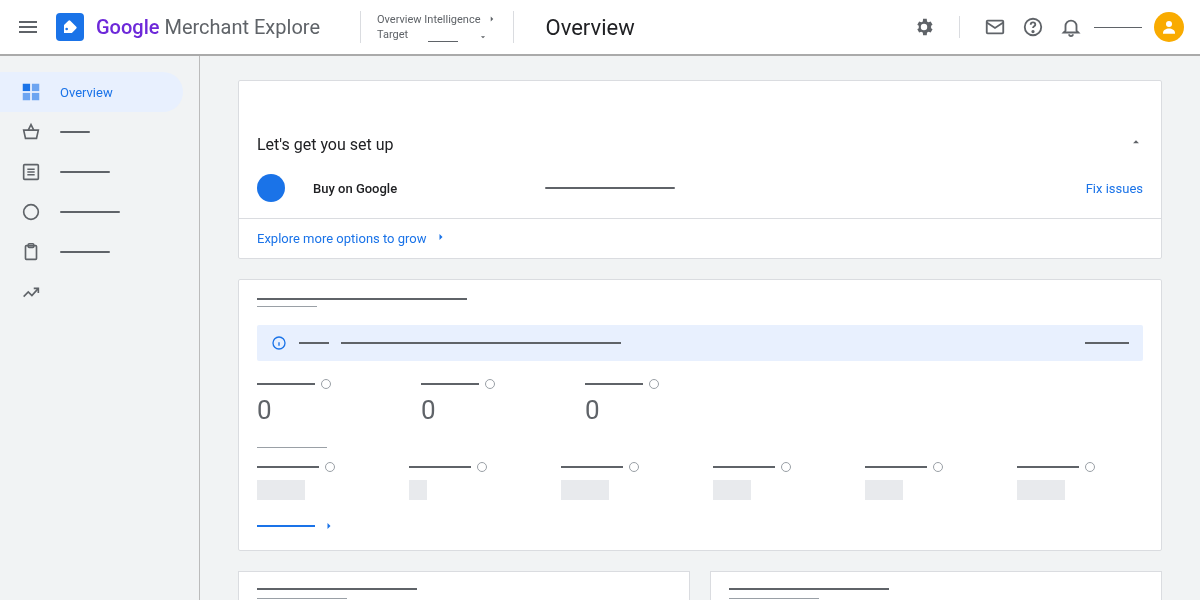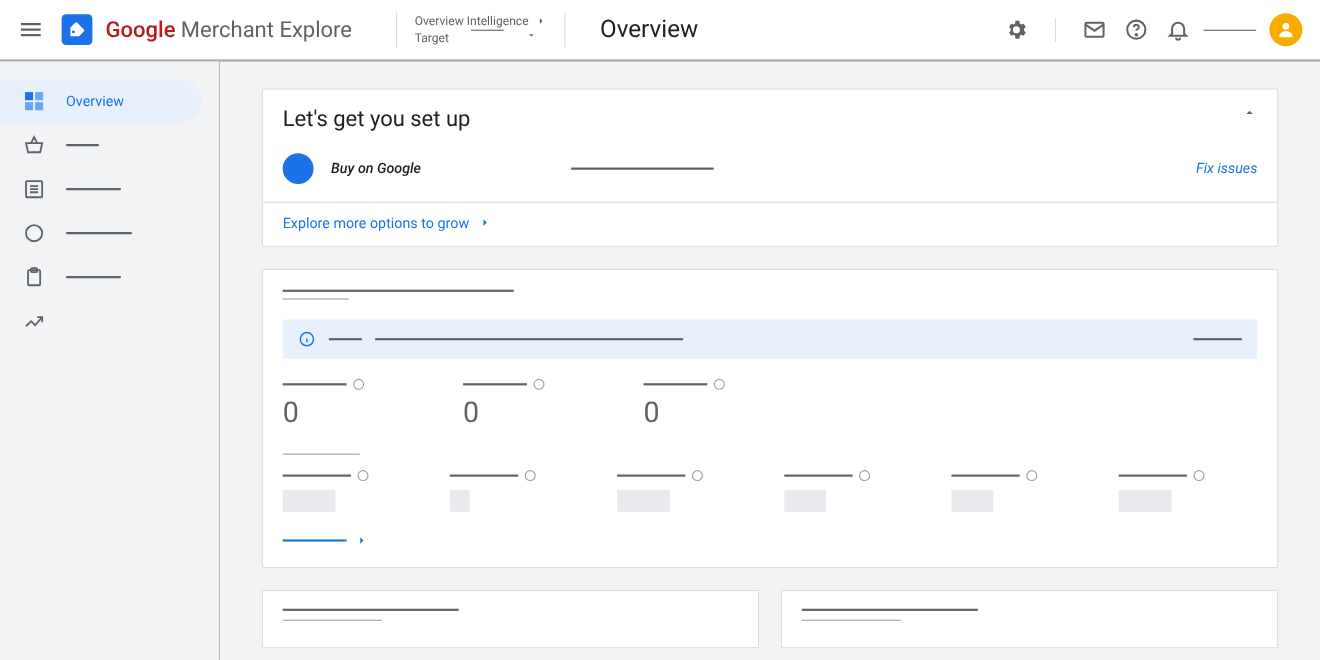--- a/index.html
+++ b/index.html
@@ -1,44 +1,44 @@
 <!DOCTYPE html>
 <html><head>
 <meta charset="utf-8">
 <style>
 * { box-sizing: border-box; margin: 0; padding: 0; }
 body { font-family: 'Google Sans', Roboto, Arial, sans-serif; background: #f1f3f4; width: 1200px; height: 600px; overflow: hidden; color: #202124; }
 .header { height: 56px; background: #fff; display: flex; align-items: center; padding: 0 16px; border-bottom: 2px solid #aaa; }
 .hamburger { width: 24px; height: 24px; cursor: pointer; margin-right: 16px; }
 .logo-box { width: 28px; height: 28px; background: #1a73e8; border-radius: 4px; display: flex; align-items: center; justify-content: center; margin-right: 12px; }
 .brand { font-size: 20px; color: #5f6368; margin-right: 24px; }
-.brand strong { color: #b91c1c; font-weight: 500; }
+.brand strong { color: #6d28d9; font-weight: 500; }
 .vsep { width: 1px; height: 32px; background: #dadce0; margin: 0 16px; }
 .breadcrumb { font-size: 11px; color: #5f6368; line-height: 1.4; }
 .breadcrumb .row1 { display: flex; align-items: center; gap: 6px; }
-.breadcrumb .row2 { display: flex; align-items: flex-start; gap: 20px; }
+.breadcrumb .row2 { display: flex; align-items: flex-end; gap: 20px; }
 .bc-line { display:inline-block; width: 30px; height: 1px; background: #5f6368; }
 .page-title { font-size: 22px; color: #202124; margin-left: 16px; }
 .spacer { flex: 1; }
 .hicon { width: 22px; height: 22px; color: #5f6368; margin: 0 8px; cursor: pointer; }
 .account-line { display:inline-block; width: 48px; height: 1px; background: #5f6368; margin: 0 12px 0 4px; }
 .avatar { width: 30px; height: 30px; border-radius: 50%; background: #f9ab00; display:flex; align-items:center; justify-content:center; }
 
 .body { display: flex; height: calc(600px - 56px); }
 .sidebar { width: 200px; background: #f1f3f4; padding-top: 16px; border-right: 1px solid #bbb; }
 .sb-item { display: flex; align-items: center; height: 40px; padding-left: 20px; gap: 18px; cursor: pointer; color: #5f6368; font-size: 13px; }
 .sb-item.active { background: #e8f0fe; color: #1a73e8; border-radius: 0 20px 20px 0; margin-right: 16px; }
 .sb-item.active svg, .sb-item.active .sb-ico { color: #1a73e8; }
 .sb-ico { width: 22px; height: 22px; color: #5f6368; flex-shrink:0; }
 .sb-line { display:inline-block; height: 2px; background: #5f6368; border-radius:1px; }
 
 .main { flex: 1; overflow-y: auto; padding: 24px 38px; }
 .card { background: #fff; border: 1px solid #dadce0; border-radius: 2px; margin-bottom: 20px; }
-.setup-head { display:flex; align-items:flex-start; justify-content: space-between; padding: 14px 18px 10px; font-size: 20px; color: #202124; }
-.setup-row { display:flex; align-items:center; padding: 10px 18px 16px; gap: 16px; font-style: italic; }
+.setup-head { display:flex; align-items:flex-start; justify-content: space-between; padding: 14px 18px 10px; font-size: 16px; color: #202124; margin-top: 40px; }
+.setup-row { display:flex; align-items:center; padding: 10px 18px 16px; gap: 28px; }
 .blue-dot { width: 28px; height: 28px; border-radius: 50%; background: #1a73e8; }
 .setup-label { font-size: 13px; font-weight: 500; }
 .gray-line { height: 2px; background: #5f6368; border-radius:1px; }
 .fix-link { color: #1a73e8; font-size: 13px; margin-left: auto; cursor:pointer; }
 .setup-footer { border-top: 1px solid #dadce0; padding: 12px 18px; display:flex; align-items:flex-start; gap:8px; color:#1a73e8; font-size:13px; cursor:pointer; }
 
 .card2 { padding: 18px; }
 .c2-title { width: 210px; height: 2px; background: #5f6368; margin-bottom: 6px; }
 .c2-sub { width: 60px; height: 1px; background: #9aa0a6; margin-bottom: 18px; }
 .info-banner { background: #e8f0fe; border-radius: 2px; padding: 10px 14px; display:flex; align-items:center; gap:12px; margin-bottom: 18px; }

